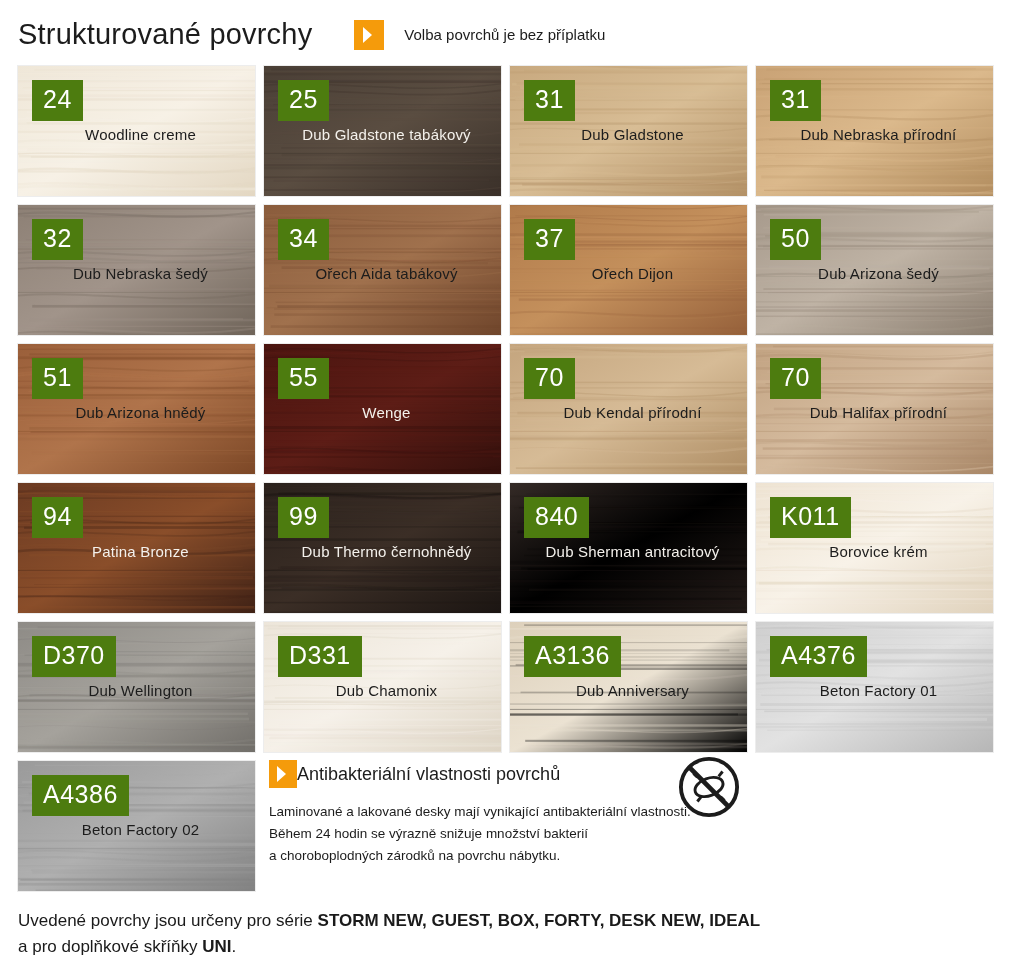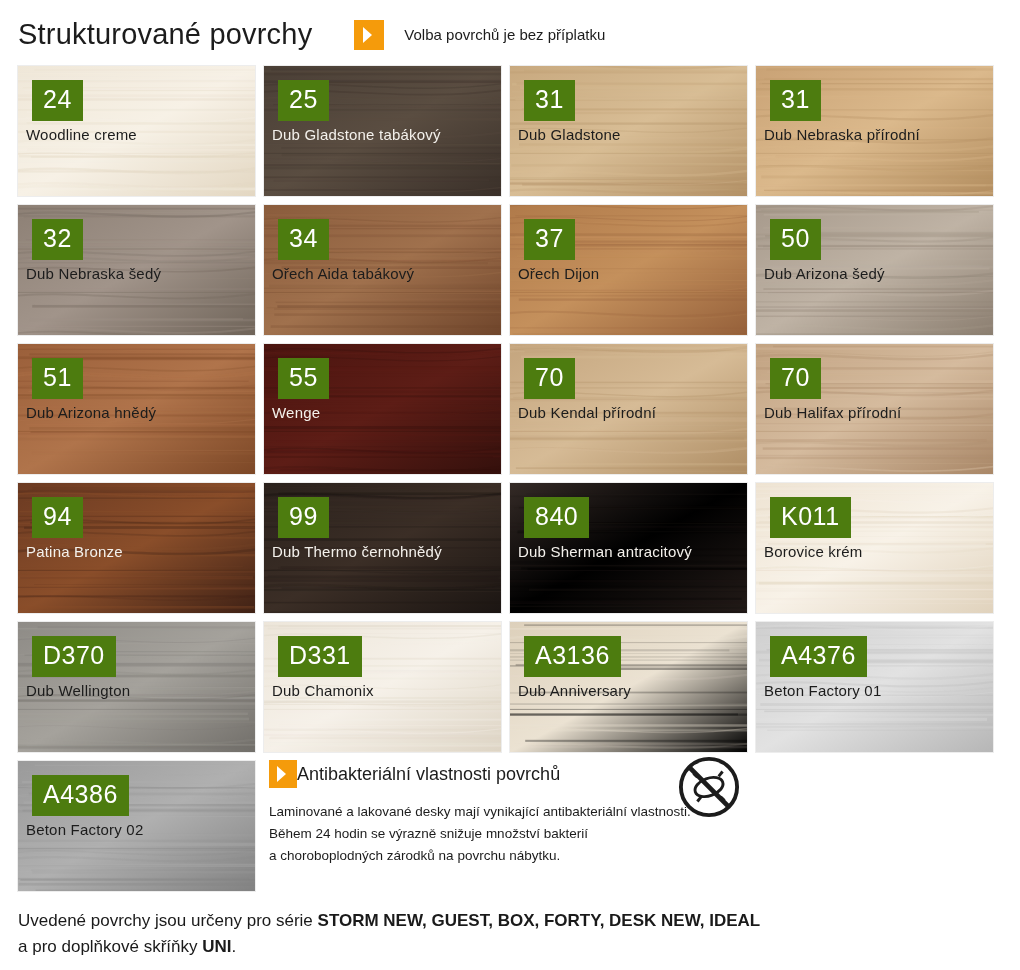--- a/index.html
+++ b/index.html
@@ -77,20 +77,21 @@
     color: #fff;
     font-size: 25px;
     line-height: 1;
     padding: 7px 11px 9px 11px;
     letter-spacing: 0.5px;
   }
   .swatch .name {
     position: absolute;
     left: 0; right: 0;
     top: 60px;
+    text-align: center;
     font-size: 15px;
     letter-spacing: 0.2px;
     margin-left: 8px;
   }
   .swatch.light .name { color: #1c1c1c; }
   .swatch.dark .name { color: #f4f1ec; }
 
   
   .tex {
     position: absolute;

